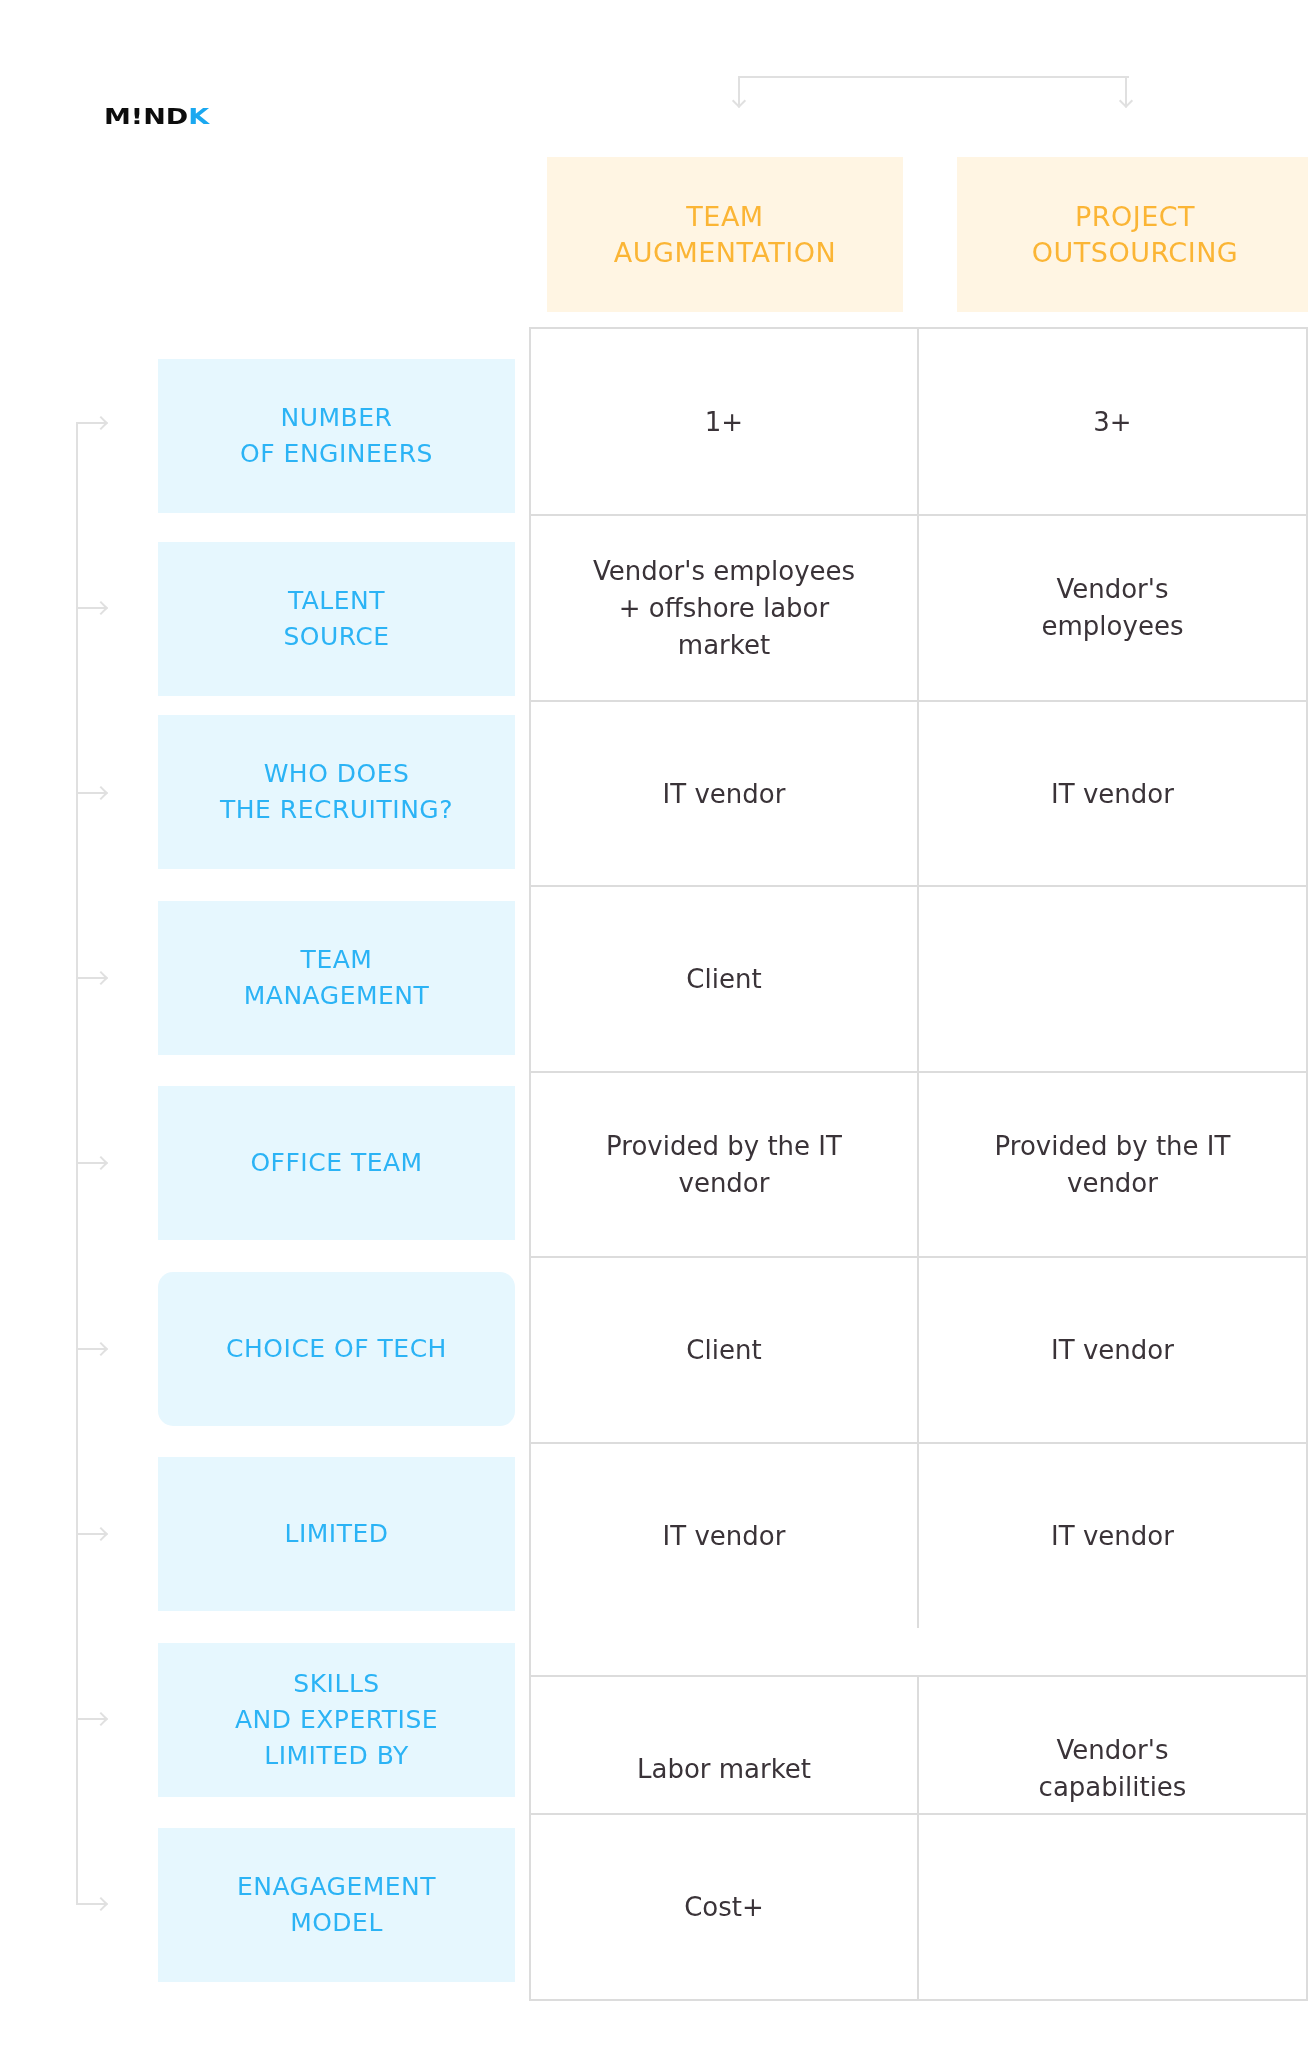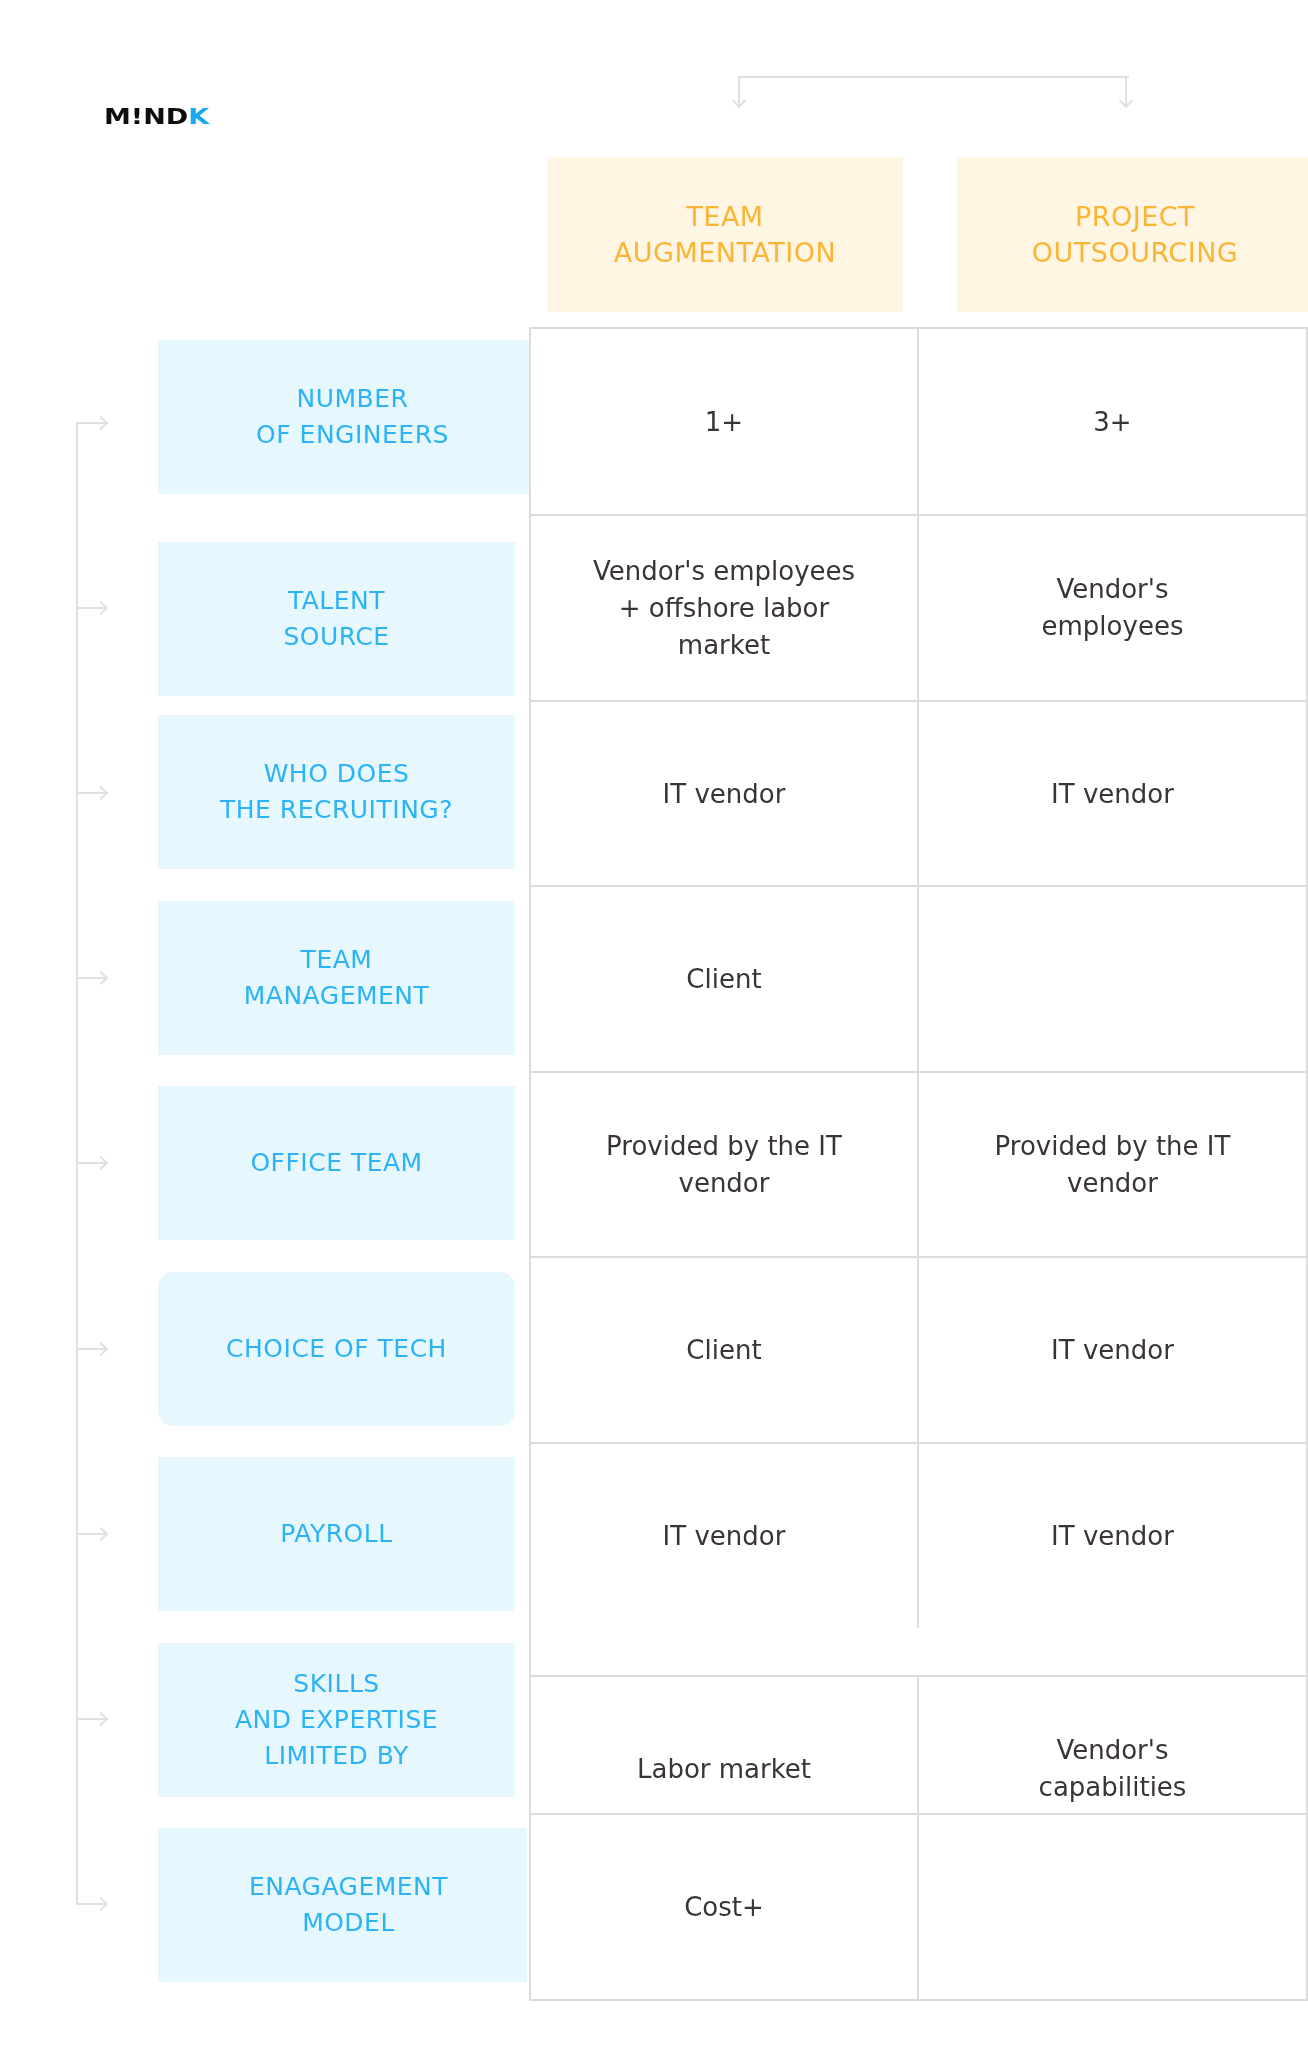--- a/index.html
+++ b/index.html
@@ -92,35 +92,35 @@
       <div class="line" style="left: 76px; top: 1533px; width: 30px; height: 2px;"></div>
       <div class="arrow-right" style="left: 96px; top: 1529px;"></div>
       <div class="line" style="left: 76px; top: 1718px; width: 30px; height: 2px;"></div>
       <div class="arrow-right" style="left: 96px; top: 1714px;"></div>
       <div class="line" style="left: 76px; top: 1903px; width: 30px; height: 2px;"></div>
       <div class="arrow-right" style="left: 96px; top: 1899px;"></div>
     </div>
 </div>
 
 <div id="labels">
-  <div class="label-box" style="top:340px;padding-left:16px;">NUMBER
+  <div class="label-box" style="top:359px;">NUMBER
 OF ENGINEERS</div>
   <div class="label-box" style="top:530px;margin-top:12px;">TALENT
 SOURCE</div>
   <div class="label-box" style="top:715px;">WHO DOES
 THE RECRUITING?</div>
   <div class="label-box" style="top:901px;">TEAM
 MANAGEMENT</div>
   <div class="label-box" style="top:1086px;">OFFICE TEAM</div>
   <div class="label-box" style="top:1272px;border-radius:15px;">CHOICE OF TECH</div>
-  <div class="label-box" style="top:1457px;">PAYROLL</div>
+  <div class="label-box" style="top:1457px;">LIMITED</div>
   <div class="label-box" style="top:1643px;">SKILLS
 AND EXPERTISE
 LIMITED BY</div>
-  <div class="label-box" style="top:1828px;padding-left:12px;">ENAGAGEMENT
+  <div class="label-box" style="top:1828px;">ENAGAGEMENT
 MODEL</div>
 </div>
 
 <div class="table">
   <div class="row first" style="top:0px;">
     <div class="cell c1">1+</div>
     <div class="cell c2">3+</div>
   </div>
   <div class="row" style="top:185px;">
     <div class="cell c1">Vendor's employees

